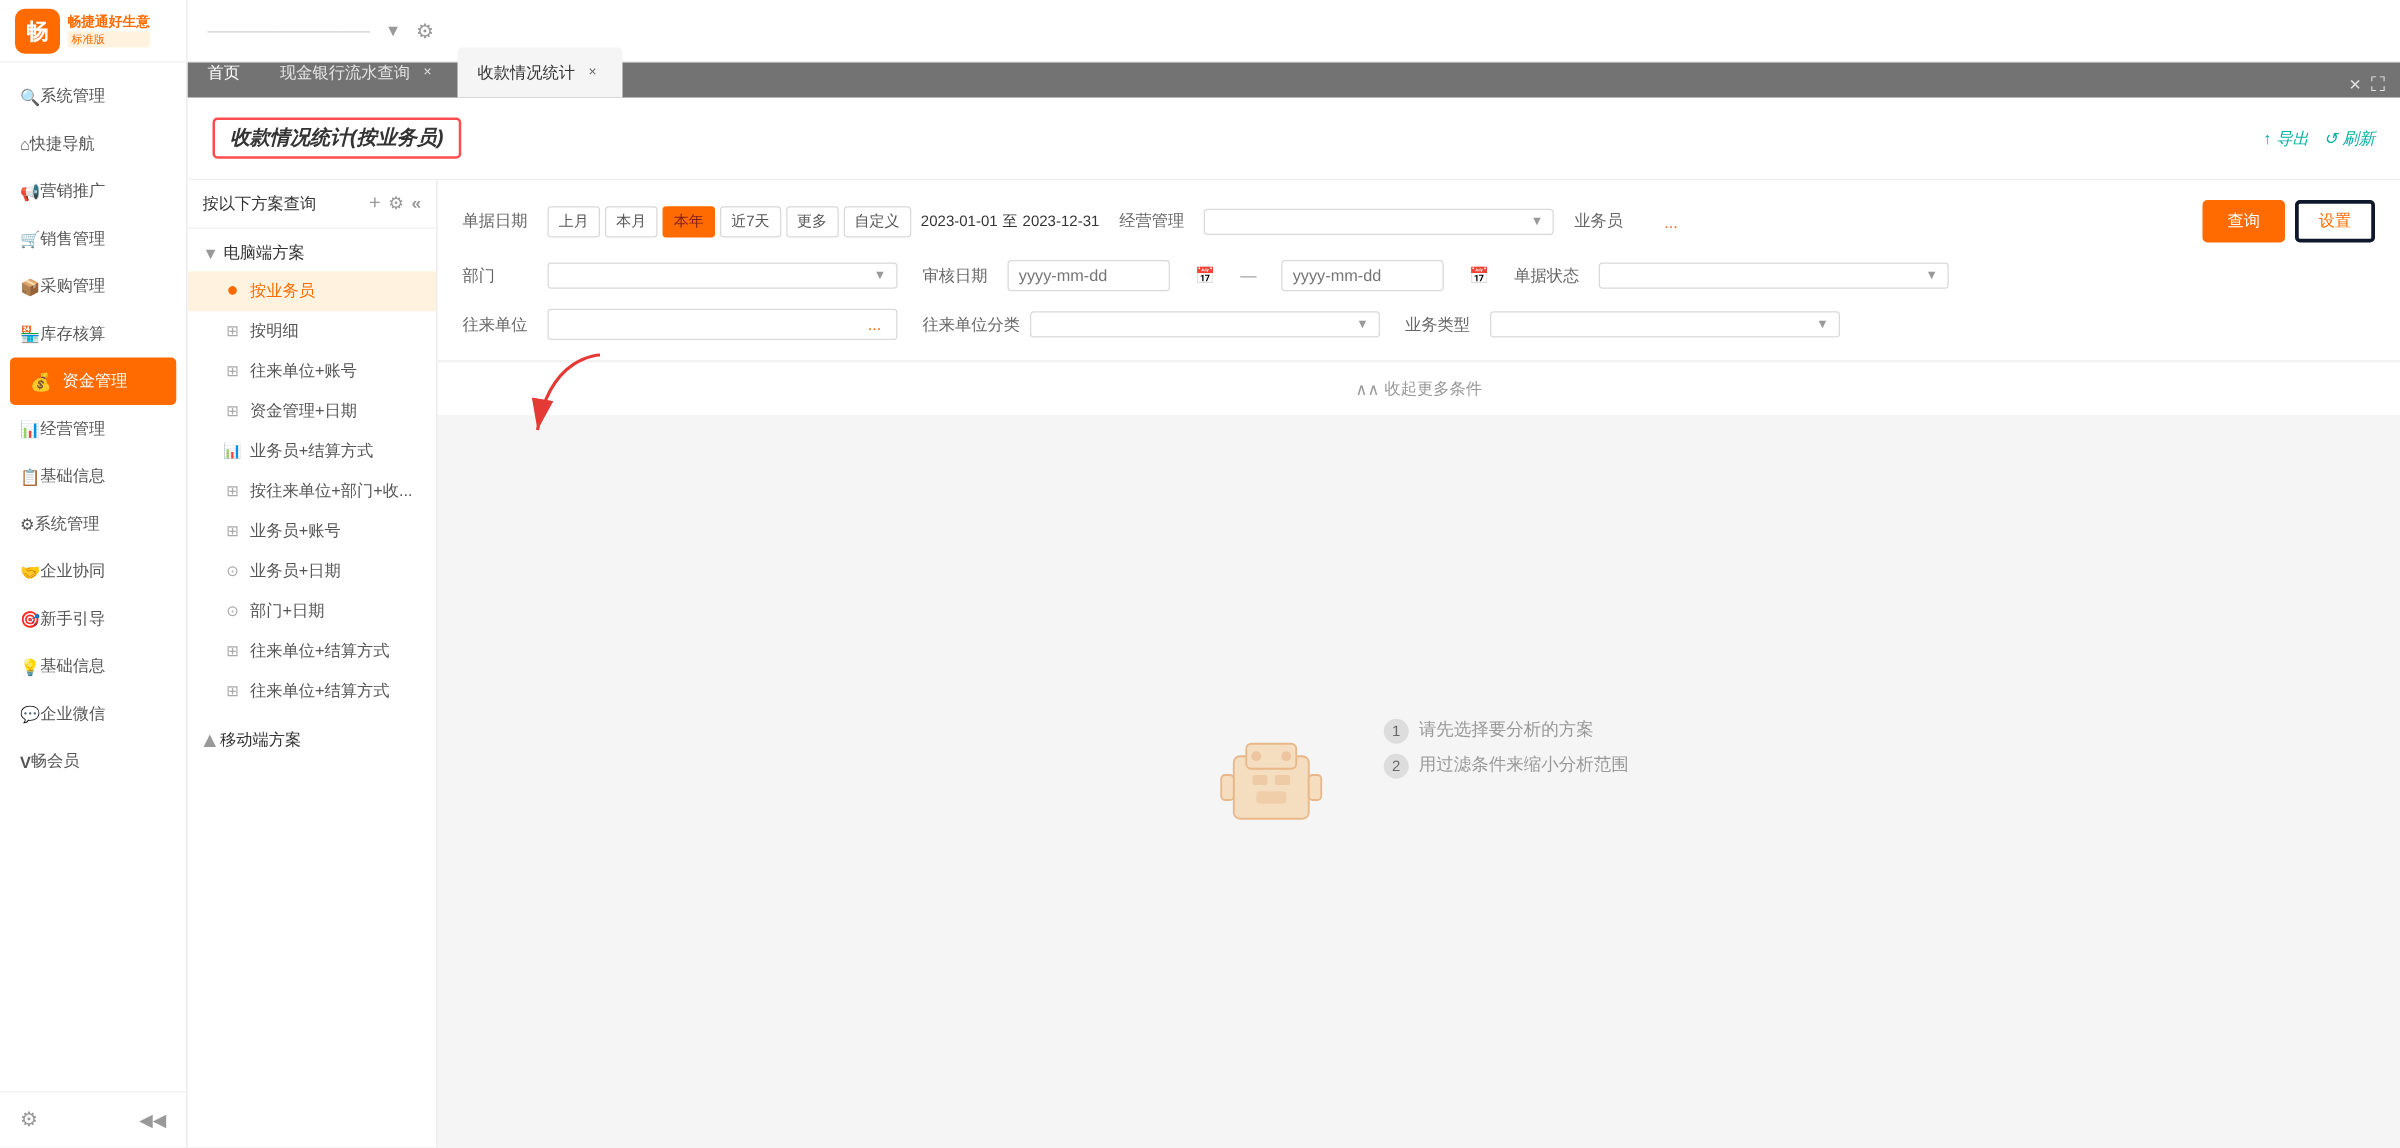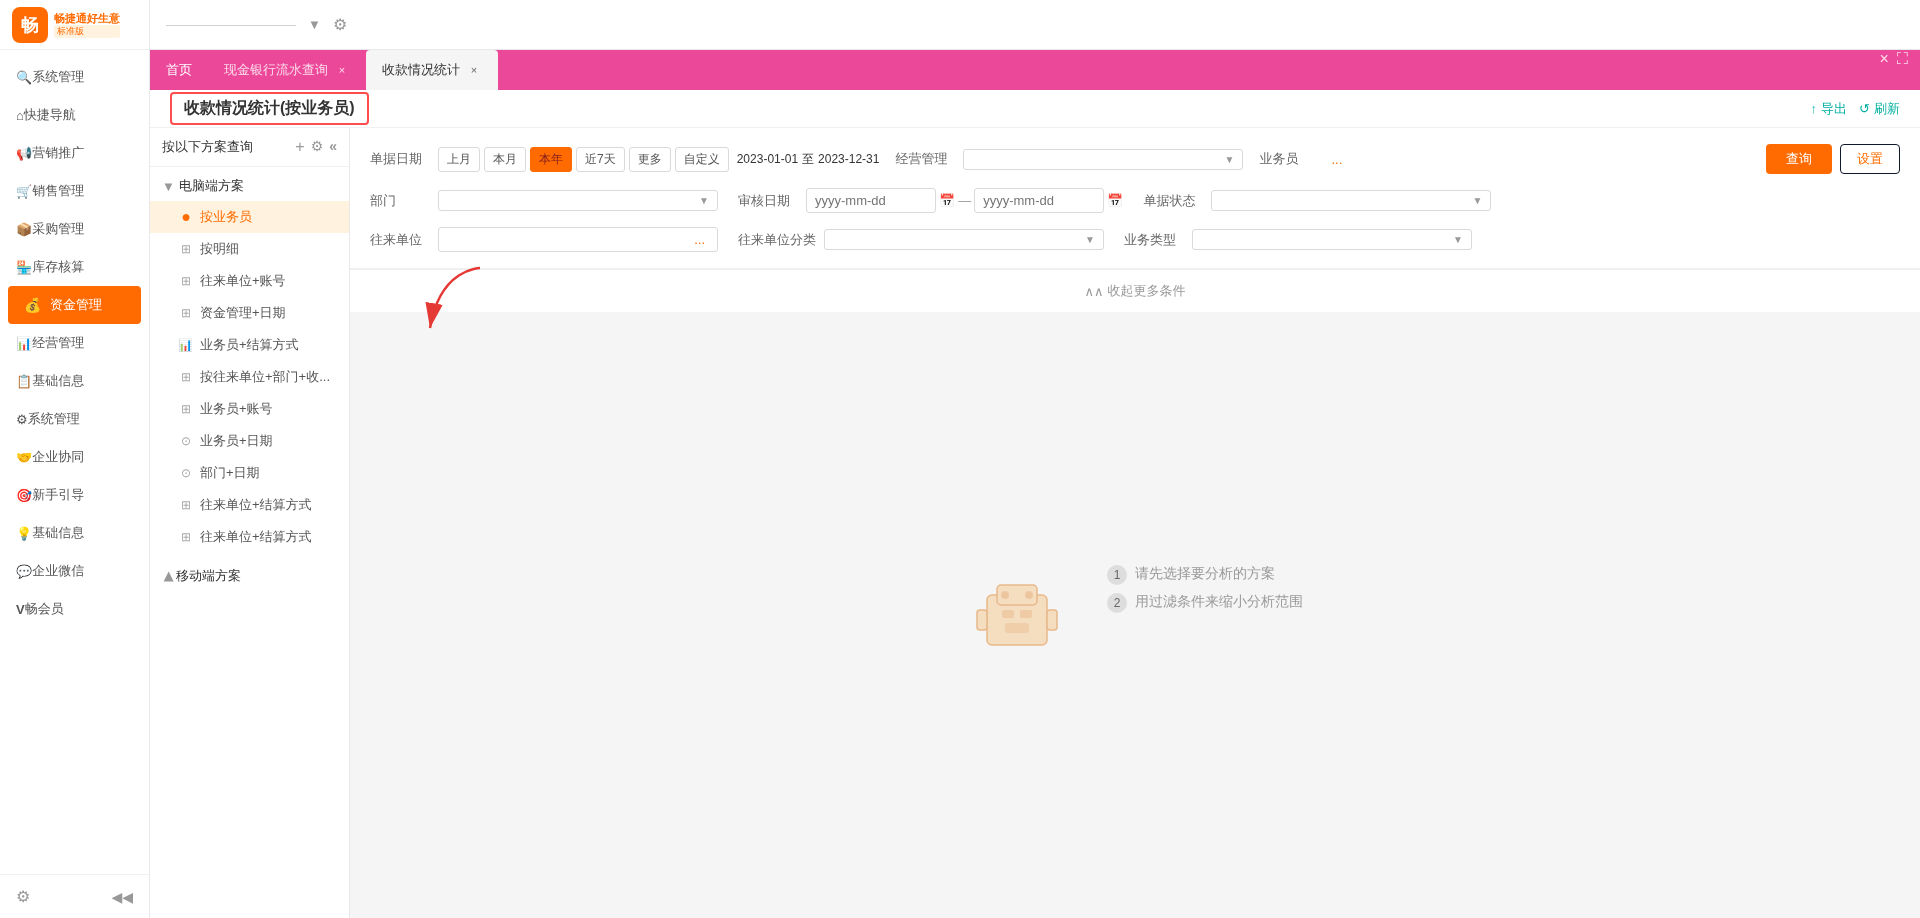--- a/index.html
+++ b/index.html
@@ -26,30 +26,30 @@
     
     .top-bar { height: 50px; background: #fff; border-bottom: 1px solid #e8e8e8; display: flex; align-items: center; padding: 0 16px; justify-content: space-between; }
     .top-bar-left { display: flex; align-items: center; gap: 12px; }
     .breadcrumb-text { font-size: 13px; color: #999; }
     .top-bar-right { display: flex; align-items: center; gap: 16px; }
     .btn-trial { background: #ff6b00; color: white; border: none; padding: 6px 16px; border-radius: 4px; cursor: pointer; font-size: 13px; }
     .top-actions { display: flex; align-items: center; gap: 16px; color: #555; font-size: 13px; cursor: pointer; }
     .msg-badge { background: #ff4d4f; color: white; font-size: 10px; padding: 1px 4px; border-radius: 8px; }
 
     
-    .tab-bar { height: 40px; background: #ec4899; display: flex; align-items: flex-start; padding: 0 0; position: relative; }
+    .tab-bar { height: 28px; background: #737373; display: flex; align-items: flex-end; padding: 0 0; position: relative; }
     .tab-item { display: flex; align-items: center; height: 40px; padding: 0 16px; cursor: pointer; color: rgba(255,255,255,0.8); font-size: 13px; gap: 6px; }
     .tab-item.home { color: white; }
     .tab-item.active { background: #f5f5f5; color: #333; border-radius: 4px 4px 0 0; }
     .tab-close { width: 16px; height: 16px; display: flex; align-items: center; justify-content: center; border-radius: 50%; font-size: 11px; }
     .tab-bar-right { margin-left: auto; display: flex; align-items: center; gap: 8px; padding-right: 12px; }
     .tab-bar-btn { color: white; cursor: pointer; font-size: 16px; opacity: 0.8; }
 
     
-    .page-header { background: #fff; padding: 2px 20px; border-bottom: 1px solid #f0f0f0; display: flex; align-items: center; justify-content: space-between; }
+    .page-header { background: #fff; padding: 16px 20px; border-bottom: 1px solid #f0f0f0; display: flex; align-items: center; justify-content: space-between; font-style: italic; }
     .page-title-box { border: 2px solid #ff4d4f; padding: 4px 12px; border-radius: 4px; }
     .page-title { font-size: 16px; font-weight: bold; color: #333; }
     .page-header-actions { display: flex; align-items: center; gap: 12px; }
     .btn-export { display: flex; align-items: center; gap: 4px; color: #00b0a0; cursor: pointer; font-size: 13px; }
     .btn-refresh { display: flex; align-items: center; gap: 4px; color: #00b0a0; cursor: pointer; font-size: 13px; }
 
     
     .content-area { flex: 1; display: flex; overflow: hidden; background: #f5f5f5; }
 
     
@@ -68,26 +68,26 @@
     .filter-row:last-child { margin-bottom: 0; }
     .filter-item { display: flex; align-items: center; gap: 8px; }
     .filter-label { color: #666; font-size: 13px; white-space: nowrap; min-width: 60px; }
     .filter-date-group { display: flex; align-items: center; gap: 4px; }
     .date-btn { padding: 3px 8px; border: 1px solid #d9d9d9; border-radius: 3px; cursor: pointer; font-size: 12px; color: #555; background: white; }
     .date-btn.active { background: #ff6b00; color: #7f1d1d; border-color: #ff6b00; }
     .date-range { display: flex; align-items: center; gap: 4px; font-size: 12px; color: #333; }
     .filter-select { display: flex; align-items: center; border: 1px solid #d9d9d9; border-radius: 3px; padding: 4px 8px; min-width: 200px; cursor: pointer; background: white; font-size: 13px; color: #999; justify-content: space-between; }
     .filter-select-wide { min-width: 280px; }
     .filter-input { border: 1px solid #d9d9d9; border-radius: 3px; padding: 4px 8px; font-size: 13px; color: #999; width: 150px; outline: none; }
-    .date-input-group { display: flex; align-items: center; gap: 3px; }
+    .date-input-group { display: flex; align-items: center; gap: 20px; }
     .date-sep { color: #999; }
     .filter-more-btn { color: #ff6b00; cursor: pointer; font-size: 13px; padding: 0 4px; }
     .filter-right-actions { display: flex; gap: 8px; }
     .btn-query { background: #ff6b00; color: white; border: none; padding: 6px 20px; border-radius: 4px; cursor: pointer; font-size: 13px; }
-    .btn-setting { background: #fff; color: #ff6b00; border: 1px solid #0f172a; padding: 5px 16px; border-radius: 4px; cursor: pointer; font-size: 13px; }
+    .btn-setting { background: #fff; color: #ff6b00; border: 3px solid #0f172a; padding: 5px 16px; border-radius: 4px; cursor: pointer; font-size: 13px; }
     .collapse-bar { display: flex; align-items: center; justify-content: center; padding: 12px; background: #fff; border-top: 1px solid #f0f0f0; cursor: pointer; color: #999; font-size: 13px; gap: 4px; }
 
     
     .empty-area { flex: 1; background: #f5f5f5; display: flex; flex-direction: column; align-items: center; justify-content: center; gap: 16px; padding: 40px; }
     .empty-tips { display: flex; flex-direction: column; gap: 8px; }
     .empty-tip { display: flex; align-items: flex-start; gap: 8px; color: #999; font-size: 14px; }
     .tip-num { width: 20px; height: 20px; background: #ddd; border-radius: 50%; display: flex; align-items: center; justify-content: center; font-size: 12px; color: #666; flex-shrink: 0; }
 
     
     .annotation-container { position: relative; }

